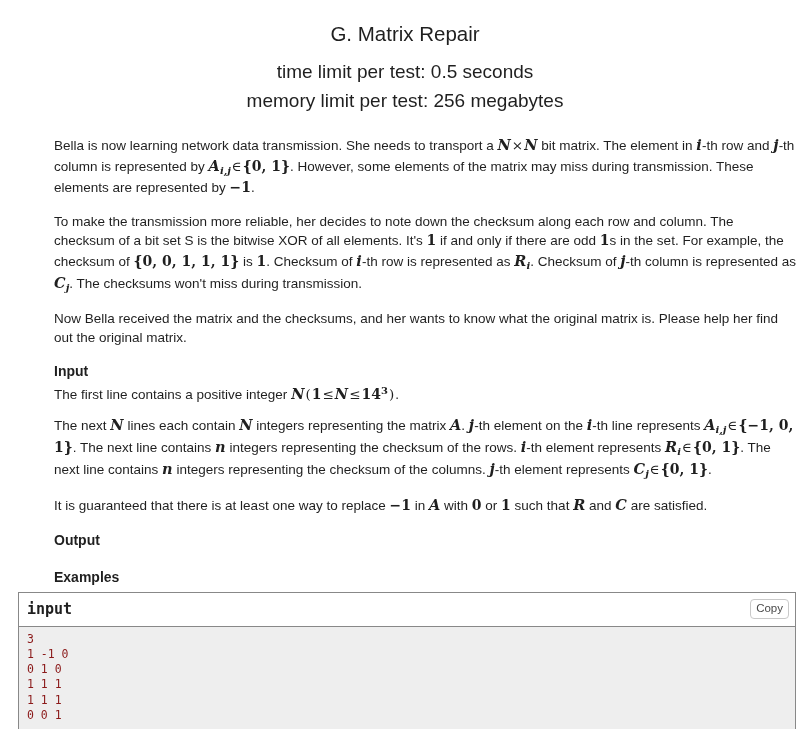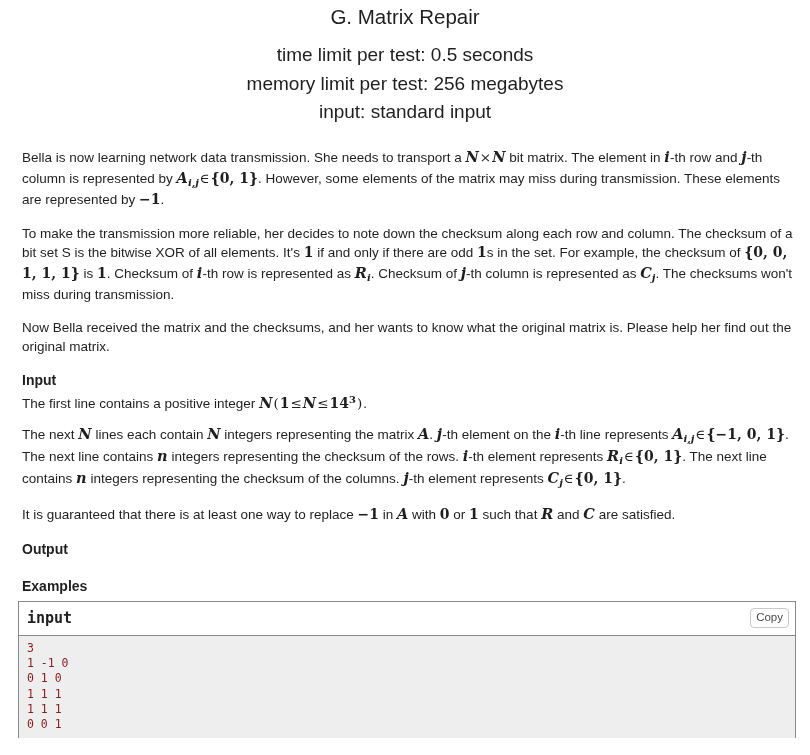--- a/index.html
+++ b/index.html
@@ -17,39 +17,40 @@
   }
   .page {
     width: 810px;
     box-sizing: border-box;
     padding: 0;
   }
 
   
   .problem-header {
     text-align: center;
-    padding-top: 4px;
+    padding-top: 21px;
   }
   .problem-title {
     font-size: 20.5px;
     font-weight: normal;
     color: #1f1f1f;
     margin: 0 0 10px 0;
     line-height: 1.3;
   }
   .limit-line {
     font-size: 19px;
     color: #1f1f1f;
     line-height: 1.52;
   }
 
   
   .statement {
     padding: 0 14px 0 22px;
     box-sizing: border-box;
+    margin-left: 32px;
   }
   .para {
     margin: 0 0 14px 0;
     line-height: 1.42;
     text-align: left;
     color: #1f1f1f;
   }
   .para.tight { margin-bottom: 10px; }
 
   .section-title {
@@ -154,21 +155,20 @@
 </style>
 </head>
 <body>
 
 <div class="page">
 
   <div class="problem-header">
     <div class="problem-title">G. Matrix Repair</div>
     <div class="limit-line">time limit per test: 0.5 seconds</div>
     <div class="limit-line">memory limit per test: 256 megabytes</div>
-    <div class="limit-line">input: standard input</div>
   </div>
 
   <div class="statement">
 
     <p class="para" style="margin-top:20px;">
       <span>Bella is now learning network data transmission. She needs to transport a </span><span class="m">N</span><span class="mop">×</span><span class="m">N</span><span> bit matrix. The element in </span><span class="m">i</span><span>-th row and </span><span class="m">j</span><span>-th column is represented by </span><span class="m">A</span><span class="msub">i,j</span><span class="mop">∈</span><span class="mn">{0, 1}</span><span>. However, some elements of the matrix may miss during transmission. These elements are represented by </span><span class="mn">−1</span><span>.</span>
     </p>
 
     <p class="para">
       <span>To make the transmission more reliable, her decides to note down the checksum along each row and column. The checksum of a bit set S is the bitwise XOR of all elements. It's </span><span class="mn">1</span><span> if and only if there are odd </span><span class="mn">1</span><span>s in the set. For example, the checksum of </span><span class="mn">{0, 0, 1, 1, 1}</span><span> is </span><span class="mn">1</span><span>. Checksum of </span><span class="m">i</span><span>-th row is represented as </span><span class="m">R</span><span class="msub">i</span><span>. Checksum of </span><span class="m">j</span><span>-th column is represented as </span><span class="m">C</span><span class="msub">j</span><span>. The checksums won't miss during transmission.</span>

